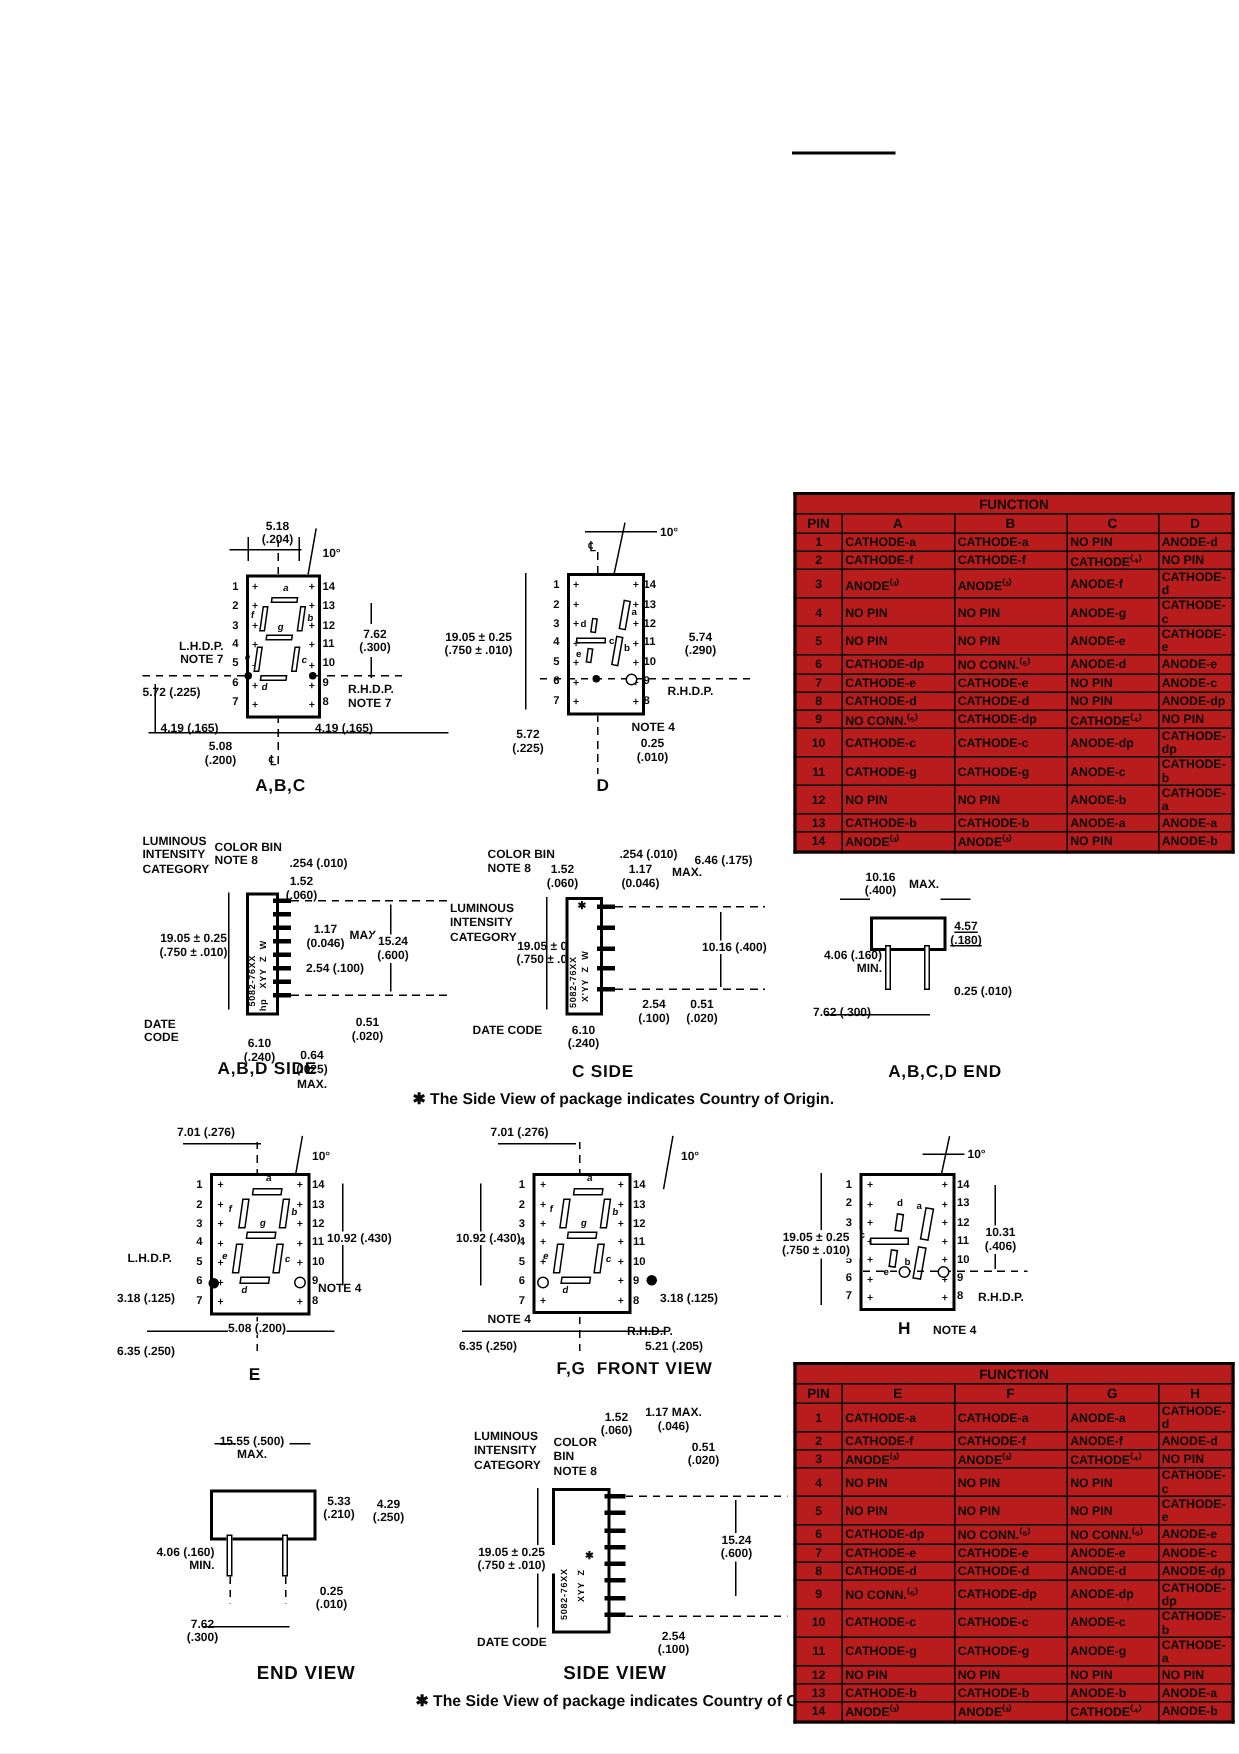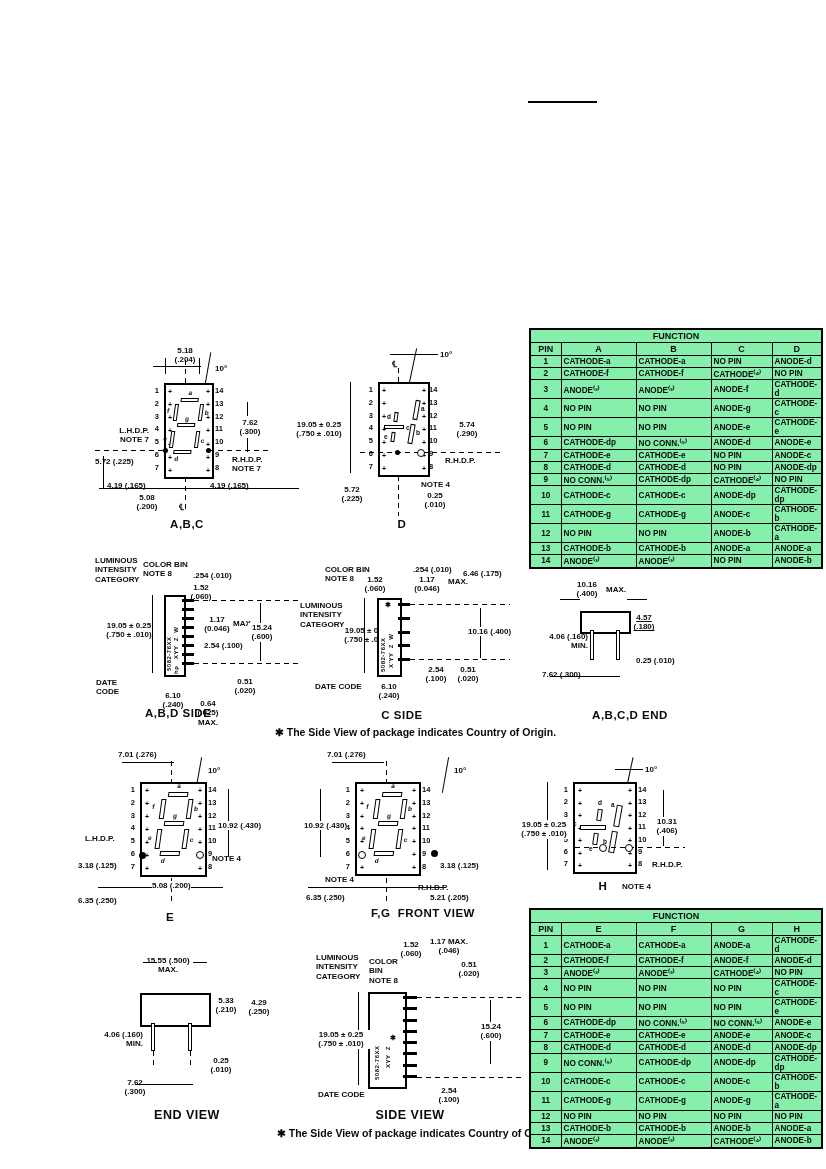--- a/index.html
+++ b/index.html
@@ -24,21 +24,21 @@
   .ln{position:absolute;background:#000;}
   .lnd{position:absolute;background:repeating-linear-gradient(90deg,#000 0 5px,transparent 5px 9px);}
   .lndv{position:absolute;background:repeating-linear-gradient(180deg,#000 0 5px,transparent 5px 9px);}
   .dot{position:absolute;width:5px;height:5px;border-radius:50%;background:#000;}
   .circ{position:absolute;width:6px;height:6px;border-radius:50%;border:1.5px solid #000;background:#fff;}
   .stubcol{position:absolute;display:flex;flex-direction:column;justify-content:space-between;}
   .stub{width:100%;height:3px;background:#000;}
   .vtext{position:absolute;writing-mode:vertical-rl;transform:rotate(180deg);
          font-size:6px;font-weight:bold;letter-spacing:.5px;white-space:pre;}
   table.func{position:absolute;border-collapse:collapse;table-layout:fixed;width:292px;
-             background:#86efac;border:2px solid #000;}
+             background:#b91c1c;border:2px solid #000;}
   .func th,.func td{border:1px solid #000;padding:0 2px;font-weight:bold;overflow:hidden;}
   .func th{font-size:9px;height:12px;text-align:center;}
   .func td{font-size:8.2px;height:11.2px;text-align:left;}
   .func td.pin{text-align:center;padding:0;}
   .toprule{position:absolute;background:#000;}
 </style>
 </head>
 <body>
 
 <div class="page">
@@ -661,21 +661,21 @@
 (.210)</div>
     <div class="lbl" style="left:150px;top:48px;width:28px;">4.29
 (.250)</div>
     <div class="lbl ra" style="left:0;top:80px;width:48px;">4.06 (.160)
 MIN.</div>
     <div class="lbl" style="left:112px;top:106px;width:28px;">0.25
 (.010)</div>
     <div class="lbl" style="left:26px;top:128px;width:28px;">7.62
 (.300)</div>
     <div class="ln" style="left:40px;top:134px;width:58px;height:1px;"></div>
-    <div class="cap" style="left:27px;top:158px;width:130px;text-align:center;font-size:12.5px;">END VIEW</div>
+    <div class="cap" style="left:44px;top:158px;width:130px;text-align:center;font-size:12.5px;">END VIEW</div>
   </div>
 
   <div class="draw" style="left:310px;top:930px;width:220px;height:200px;">
     <div class="lbl" style="left:88px;top:10px;width:26px;">1.52
 (.060)</div>
     <div class="lbl" style="left:116px;top:7px;width:46px;">1.17 MAX.
 (.046)</div>
     <div class="lbl la" style="left:6px;top:23px;">LUMINOUS
 INTENSITY
 CATEGORY</div>

